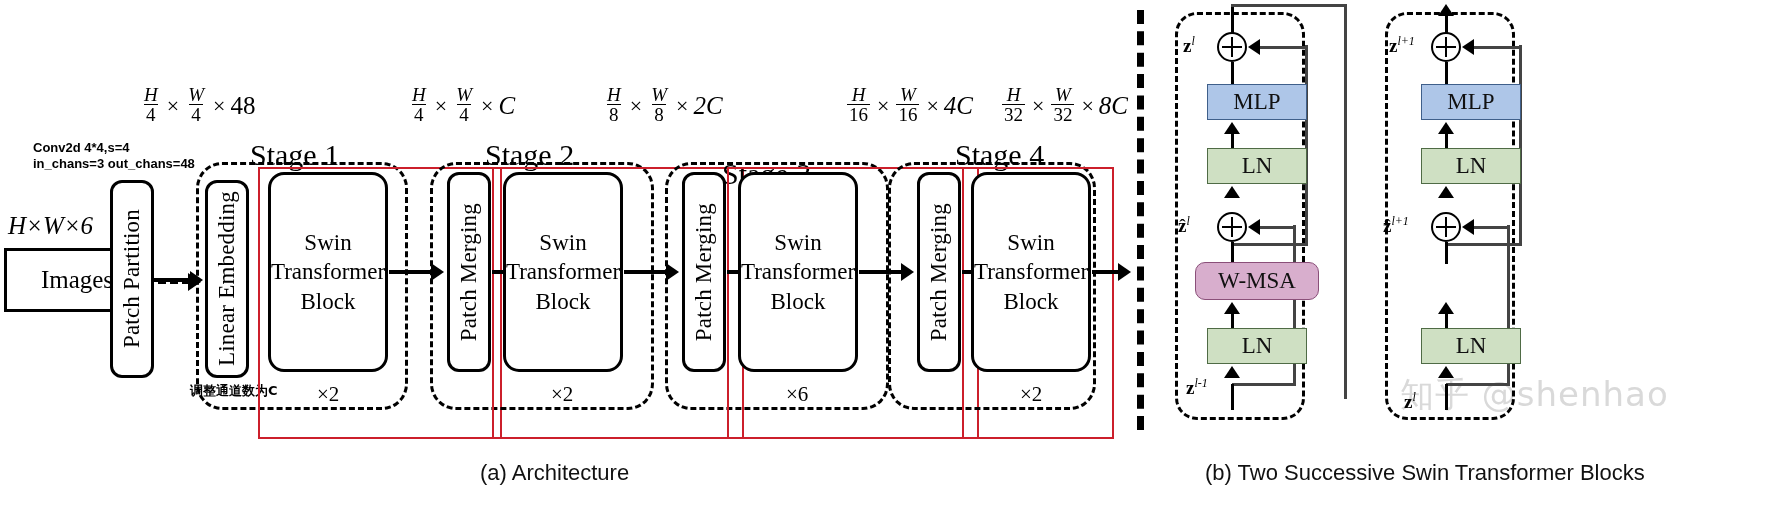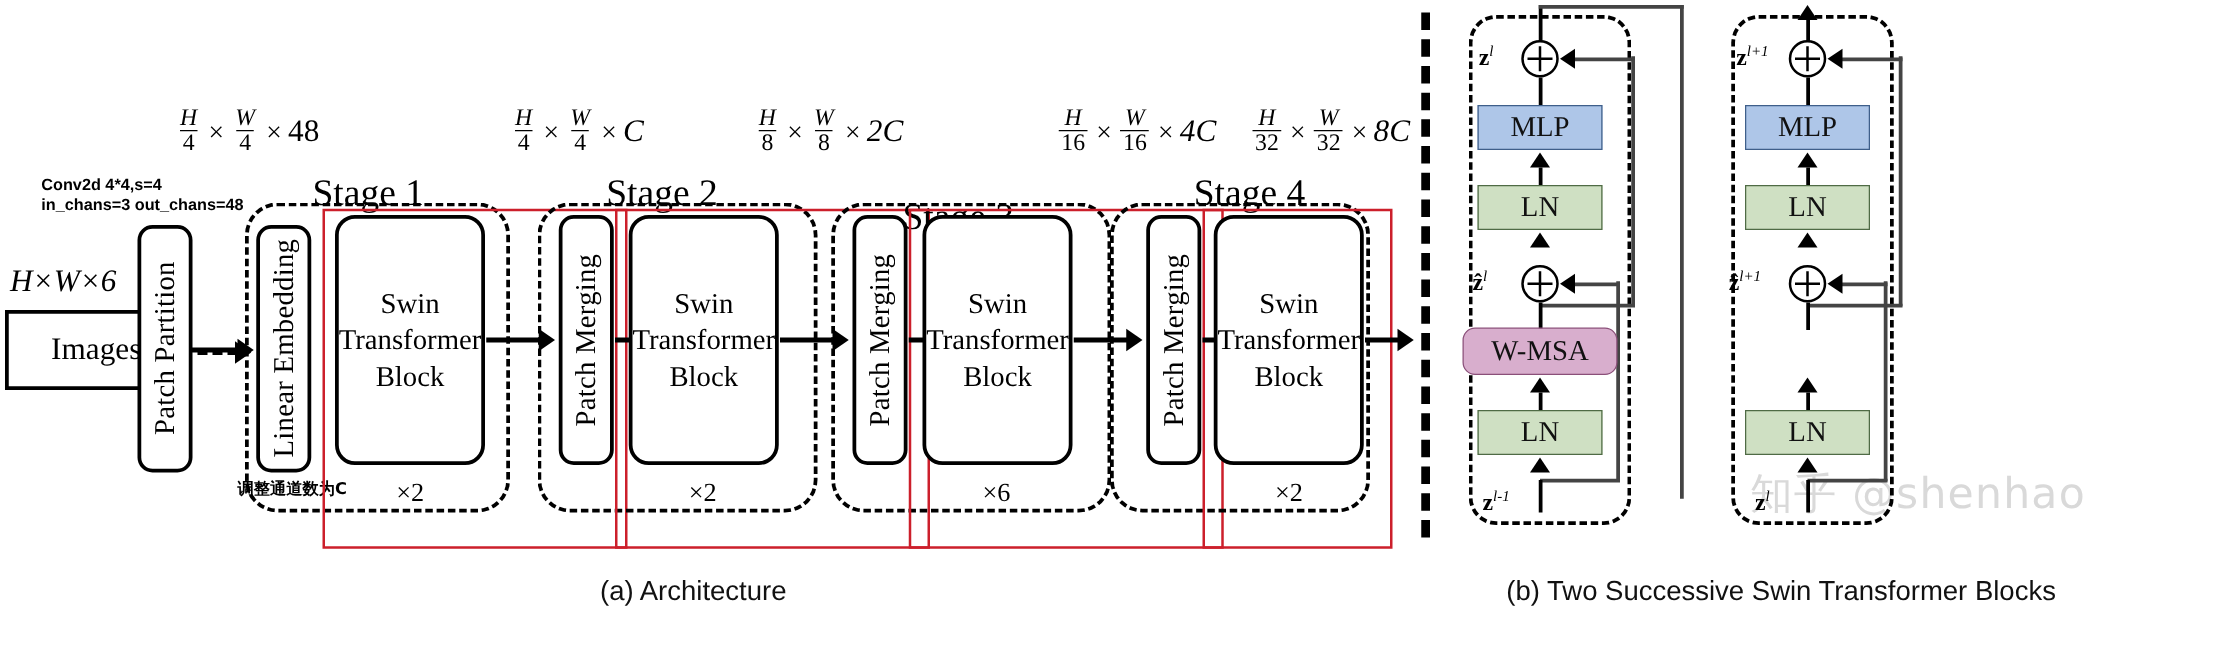--- a/index.html
+++ b/index.html
@@ -193,20 +193,21 @@
   }
   .cell {
     position: absolute;
     border: 1.8px solid #444;
     display: flex;
     align-items: center;
     justify-content: center;
     font-family: "Liberation Serif", serif;
     font-size: 23px;
     color: #111;
+    margin-left: 25px;
   }
   .cell.mlp  { background: #aec6e8; border-color: #3f5f8a; }
   .cell.ln   { background: #cfe0c3; border-color: #4f6b45; }
   .cell.msa  { background: #d8aecd; border-color: #8a4f79; border-radius: 10px; }
 
   .plus {
     position: absolute;
     width: 30px; height: 30px;
     border-radius: 50%;
     border: 2.6px solid #000;
@@ -507,21 +508,21 @@
 
   <div class="vline" style="left:1231px; top:314px; height:16px;"></div>
   <div class="vhead" style="left:1224px; top:302px;"></div>
 
   <div class="cell ln" style="left:1182px; top:328px; width:100px; height:36px;">
     <span>LN</span>
   </div>
 
   <div class="vline" style="left:1231px; top:384px; height:26px;"></div>
   <div class="vhead" style="left:1224px; top:366px;"></div>
-  <div class="zlbl" style="left:1186px; top:390px;">
+  <div class="zlbl" style="left:1186px; top:376px;">
     <span>z</span><sup>l-1</sup>
   </div>
 
   <div class="sk" style="left:1344px; top:4px; width:3px; height:395px;"></div>
   <div class="sk" style="left:1231px; top:4px; width:116px; height:3px;"></div>
 
   <div class="bblock" style="left:1385px; top:12px; width:130px; height:408px;"></div>
 
   <div class="vline" style="left:1445px; top:16px; height:26px;"></div>
   <div class="vhead" style="left:1438px; top:4px;"></div>

